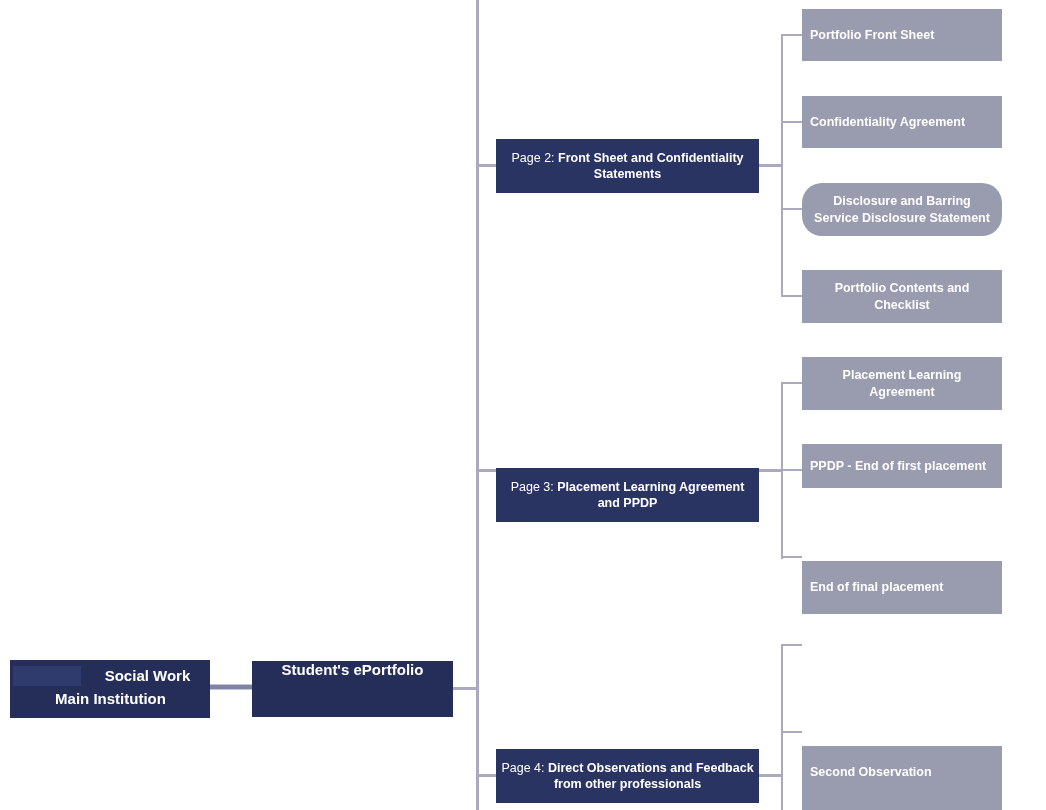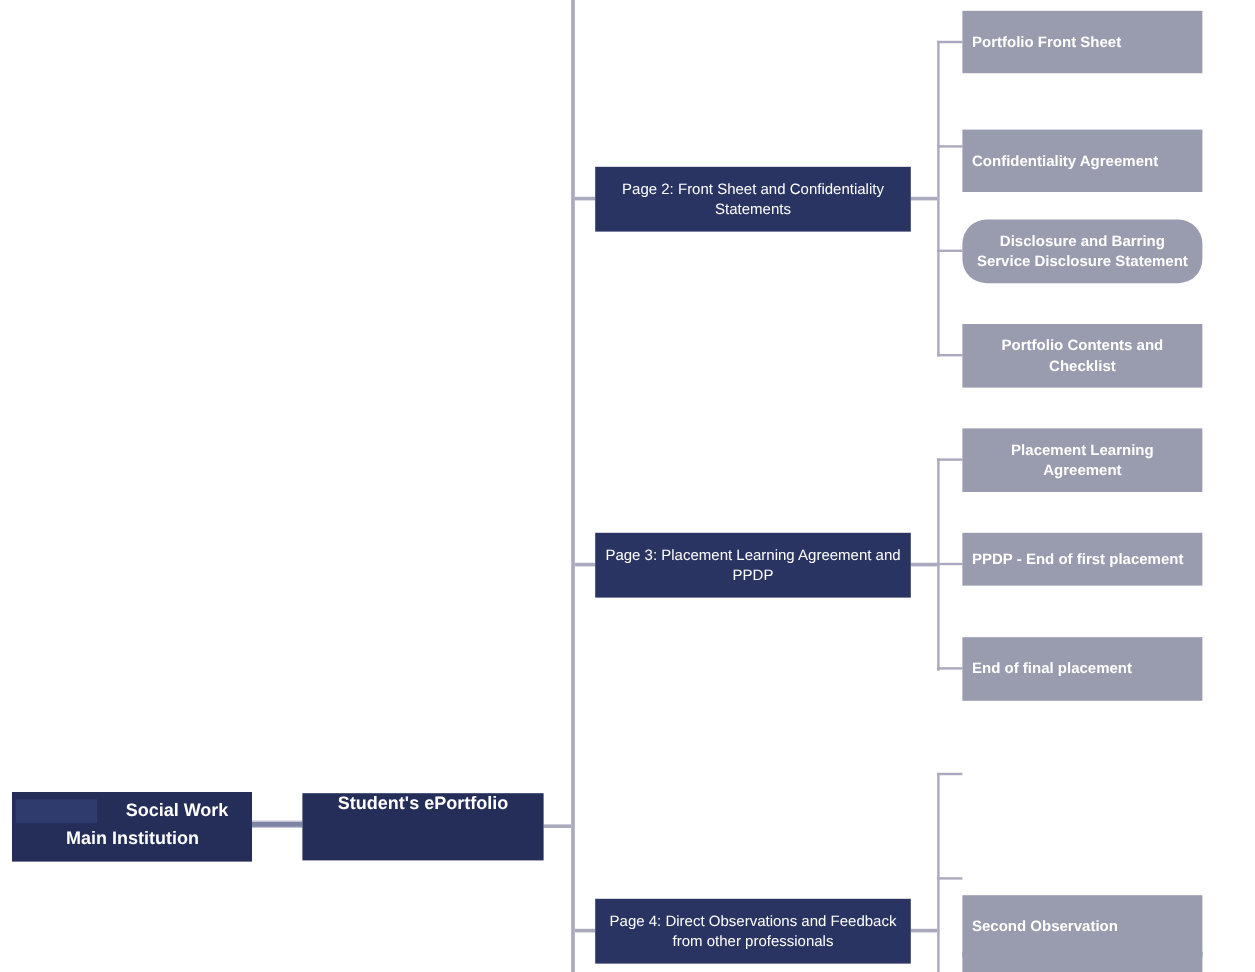--- a/index.html
+++ b/index.html
@@ -49,21 +49,21 @@
     width: 263px;
     height: 54px;
     display: flex;
     align-items: center;
     justify-content: center;
     padding: 2px 5px;
     font-size: 12.5px;
     line-height: 16px;
   }
   .node-page .page-prefix { font-weight: 400; margin-top: 18px; }
-  .node-page .page-title  { font-weight: 400; }
+  .node-page .page-title  { font-weight: 700; }
   .node-child {
     background: #999BAE;
     left: 802px;
     width: 200px;
     display: flex;
     align-items: center;
     padding: 2px 8px;
     font-weight: 700;
     font-size: 12.5px;
     line-height: 17px;
@@ -127,53 +127,53 @@
   <div class="node node-primary" id="node-eport">
     <span>Student's ePortfolio</span>
   </div>
 
   <div class="node node-page" style="top:139px;">
     <div>
       <span class="page-prefix">Page 2:</span>
       <span class="page-title">Front Sheet and Confidentiality Statements</span>
     </div>
   </div>
-  <div class="node node-page" style="top:444px;align-items:center;">
+  <div class="node node-page" style="top:468px;align-items:center;">
     <div>
       <span class="page-prefix">Page 3:</span>
       <span class="page-title">Placement Learning Agreement and PPDP</span>
     </div>
   </div>
   <div class="node node-page" style="top:749px;">
     <div>
       <span class="page-prefix">Page 4:</span>
       <span class="page-title">Direct Observations and Feedback from other professionals</span>
     </div>
   </div>
 
   <div class="node node-child" style="top:9px;   height:52px;">
     <span>Portfolio Front Sheet</span>
   </div>
-  <div class="node node-child" style="top:96px;  height:52px;margin-top:12px;">
+  <div class="node node-child" style="top:96px;  height:52px;">
     <span>Confidentiality Agreement</span>
   </div>
   <div class="node node-child" style="top:183px; height:53px;border-radius:20px;">
     <span>Disclosure and Barring Service Disclosure Statement</span>
   </div>
   <div class="node node-child" style="top:270px; height:53px;">
     <span>Portfolio Contents and Checklist</span>
   </div>
 
   <div class="node node-child" style="top:357px; height:53px;">
     <span>Placement Learning Agreement</span>
   </div>
   <div class="node node-child" style="top:444px; height:44px;">
     <span>PPDP - End of first placement</span>
   </div>
-  <div class="node node-child" style="top:531px; height:53px;">
+  <div class="node node-child" style="top:561px; height:53px;">
     <span>End of final placement</span>
   </div>
 
   <div class="node node-child" style="top:706px; height:52px;margin-top:40px;">
     <span>Second Observation</span>
   </div>
   <div class="node node-child" style="top:793px; height:52px;">
     <span></span>
   </div>
 

